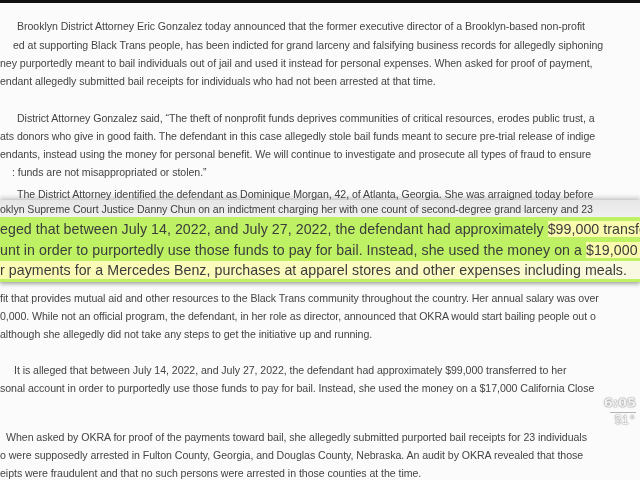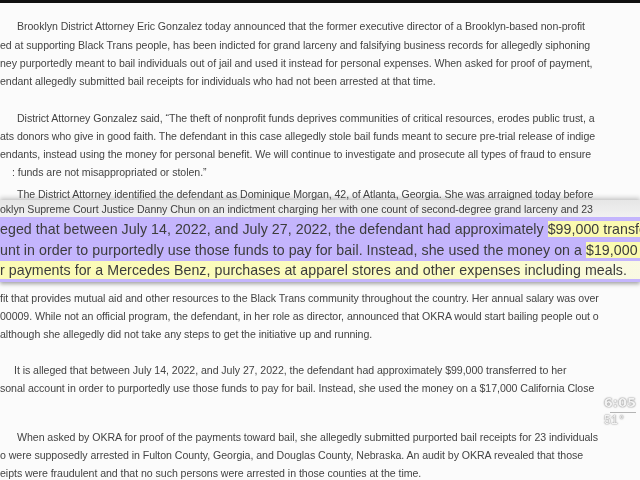--- a/index.html
+++ b/index.html
@@ -10,52 +10,52 @@
     color: #3a3a3a;
   }
   .topbar { position: absolute; left: 0; top: 0; width: 640px; height: 3px; background: #111; }
   .doc { position: absolute; left: 0; top: 0; width: 640px; height: 480px; text-align: center; }
   .line {
     position: absolute; white-space: nowrap; font-size: 10.6px; line-height: 13px;
     color: #444; letter-spacing: -0.05px;
   }
   .mag-strip {
     position: absolute; left: 0; top: 200px; width: 640px; height: 82px;
-    background: #c4b5fd;
+    background: #bef264;
     box-shadow: 0 2px 4px rgba(0,0,0,0.35), 0 -3px 4px rgba(0,0,0,0.15);
   }
   .mag-strip .small {
     position: absolute; left: 0; top: 0; width: 640px; height: 17px;
     background: linear-gradient(#e6e6e6, #f1f1f1);
   }
   .mag-line {
     position: absolute; white-space: nowrap; font-size: 14.2px; line-height: 18px;
     color: #3c3c3c; letter-spacing: 0.05px;
   }
   .hl { background: #fbfbb0; }
   .hl-full { background: linear-gradient(90deg, #fbfbb4 0%, #fcfcc4 70%, #f9f9e6 100%); }
   .overlay {
-    position: absolute; right: 4px; top: 396px; text-align: left;
+    position: absolute; right: 4px; top: 396px; text-align: right;
     color: rgba(255,255,255,0.9);
     text-shadow: 0 0 1px #777, 0 0 2px #999;
     font-family: "DejaVu Sans", sans-serif;
   }
   .overlay .time { font-size: 13px; font-weight: bold; line-height: 14px; }
   .overlay .divider { height: 1px; background: rgba(150,150,150,0.7); margin: 2px 0 2px 6px; width: 26px; }
   .overlay .temp { font-size: 12px; line-height: 13px; font-family: Liberation Mono, monospace; }
 </style>
 </head>
 <body>
 
 <div class="topbar"></div>
 
 <div class="doc">
 
   <div class="line" style="left:17px;top:20px">Brooklyn District Attorney Eric Gonzalez today announced that the former executive director of a Brooklyn-based non-profit</div>
-  <div class="line" style="left:0px;top:39px">ed at supporting Black Trans people, has been indicted for grand larceny and falsifying business records for allegedly siphoning</div>
+  <div class="line" style="left:13px;top:39px">ed at supporting Black Trans people, has been indicted for grand larceny and falsifying business records for allegedly siphoning</div>
   <div class="line" style="left:0px;top:57px">ney purportedly meant to bail individuals out of jail and used it instead for personal expenses. When asked for proof of payment,</div>
   <div class="line" style="left:0px;top:75px">endant allegedly submitted bail receipts for individuals who had not been arrested at that time.</div>
 
   <div class="line" style="left:17px;top:112px">District Attorney Gonzalez said, “The theft of nonprofit funds deprives communities of critical resources, erodes public trust, a</div>
   <div class="line" style="left:0px;top:130px">ats donors who give in good faith. The defendant in this case allegedly stole bail funds meant to secure pre-trial release of indige</div>
   <div class="line" style="left:0px;top:148px">endants, instead using the money for personal benefit. We will continue to investigate and prosecute all types of fraud to ensure</div>
   <div class="line" style="left:12px;top:166px">: funds are not misappropriated or stolen.”</div>
 
   <div class="line" style="left:17px;top:188px">The District Attorney identified the defendant as Dominique Morgan, 42, of Atlanta, Georgia. She was arraigned today before</div>
 
@@ -65,27 +65,27 @@
     <div class="mag-line" style="left:0px;top:20px">
       <span>eged that between July 14, 2022, and July 27, 2022, the defendant had approximately </span><span class="hl">$99,000 transferred to</span>
     </div>
     <div class="mag-line" style="left:0px;top:41px">
       <span>unt in order to purportedly use those funds to pay for bail. Instead, she used the money on a </span><span class="hl">$19,000 Califor</span>
     </div>
     <div class="mag-line hl-full" style="left:0px;top:61px;padding-right:28px">r payments for a Mercedes Benz, purchases at apparel stores and other expenses including meals.</div>
   </div>
 
   <div class="line" style="left:0px;top:292px">fit that provides mutual aid and other resources to the Black Trans community throughout the country. Her annual salary was over</div>
-  <div class="line" style="left:0px;top:310px">00009. While not an official program, the defendant, in her role as director, announced that OKRA would start bailing people out o</div>
+  <div class="line" style="left:0px;top:310px">0,000. While not an official program, the defendant, in her role as director, announced that OKRA would start bailing people out o</div>
   <div class="line" style="left:0px;top:328px"> although she allegedly did not take any steps to get the initiative up and running.</div>
 
   <div class="line" style="left:14px;top:364px">It is alleged that between July 14, 2022, and July 27, 2022, the defendant had approximately $99,000 transferred to her</div>
   <div class="line" style="left:0px;top:382px">sonal account in order to purportedly use those funds to pay for bail. Instead, she used the money on a $17,000 California Close</div>
 
-  <div class="line" style="left:17px;top:431px">When asked by OKRA for proof of the payments toward bail, she allegedly submitted purported bail receipts for 23 individuals</div>
+  <div class="line" style="left:6px;top:431px">When asked by OKRA for proof of the payments toward bail, she allegedly submitted purported bail receipts for 23 individuals</div>
   <div class="line" style="left:0px;top:449px">o were supposedly arrested in Fulton County, Georgia, and Douglas County, Nebraska. An audit by OKRA revealed that those</div>
   <div class="line" style="left:0px;top:467px">eipts were fraudulent and that no such persons were arrested in those counties at the time.</div>
 </div>
 
 <div class="overlay">
   <div class="time">6:05</div>
   <div class="divider"></div>
   <div class="temp">51°</div>
 </div>
 

